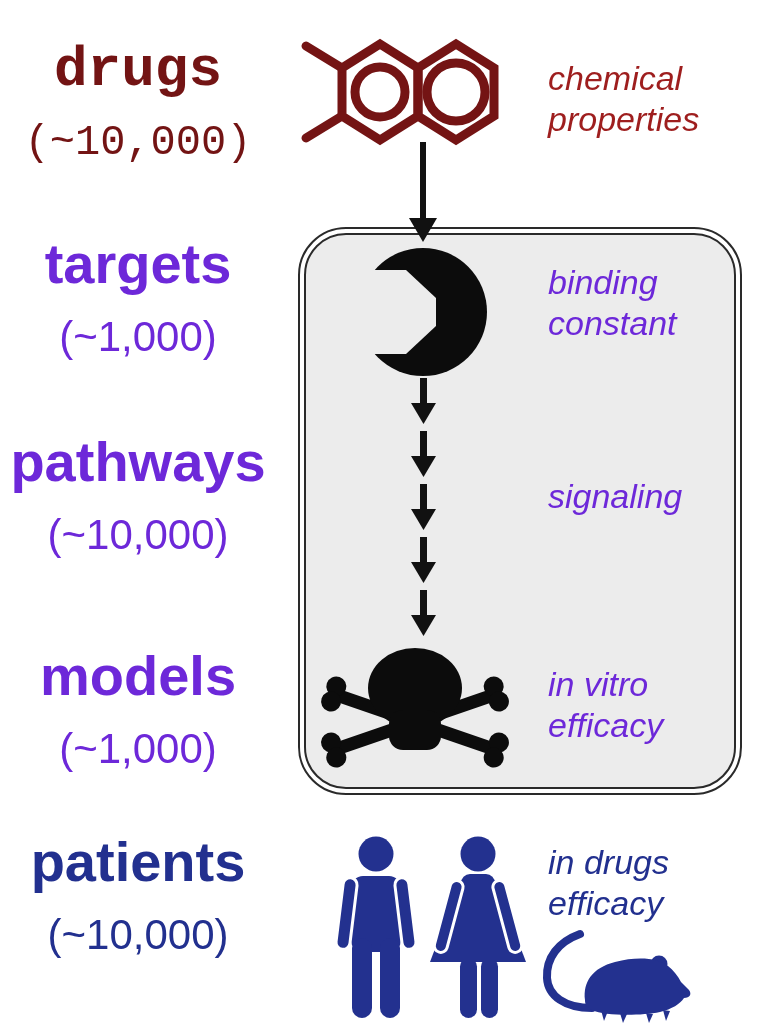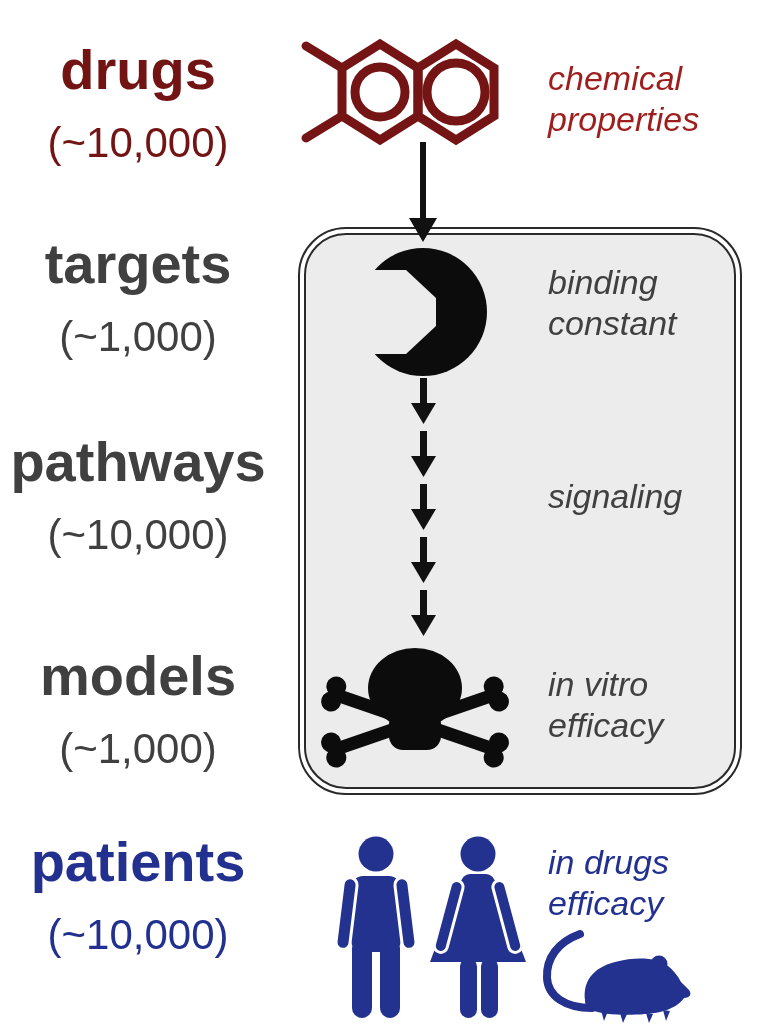--- a/index.html
+++ b/index.html
@@ -2,22 +2,22 @@
 <html><head>
 <meta charset="utf-8">
 <style>
   html,body{margin:0;padding:0;background:#fff;}
   .canvas{position:relative;width:763px;height:1024px;background:#ffffff;
           font-family:"Liberation Sans",sans-serif;overflow:hidden;}
   
   .rowlabel{position:absolute;left:4px;width:268px;text-align:center;}
   .rowlabel .h{font-weight:bold;font-size:56px;line-height:1;display:block;}
   .rowlabel .c{font-size:42px;line-height:1;margin-top:24px;display:block;}
-  .red{color:#731414;}
-  .black{color:#404040;}
+  .red{color:#731414;font-family:Liberation Mono, monospace;}
+  .black{color:#6d28d9;}
   .blue{color:#22308f;}
   .r-drugs{top:42px}.r-targets{top:236px}.r-pathways{top:434px}
   .r-models{top:648px}.r-patients{top:834px}
   
   .ann{position:absolute;left:548px;width:200px;font-style:italic;
        font-size:34px;line-height:1.22;}
   .ann span{display:block;}
   .ann-red{color:#9e1e1e;}
   .a-chem{top:58px}.a-bind{top:262px}.a-sig{top:476px}
   .a-vitro{top:664px}.a-vivo{top:842px}

